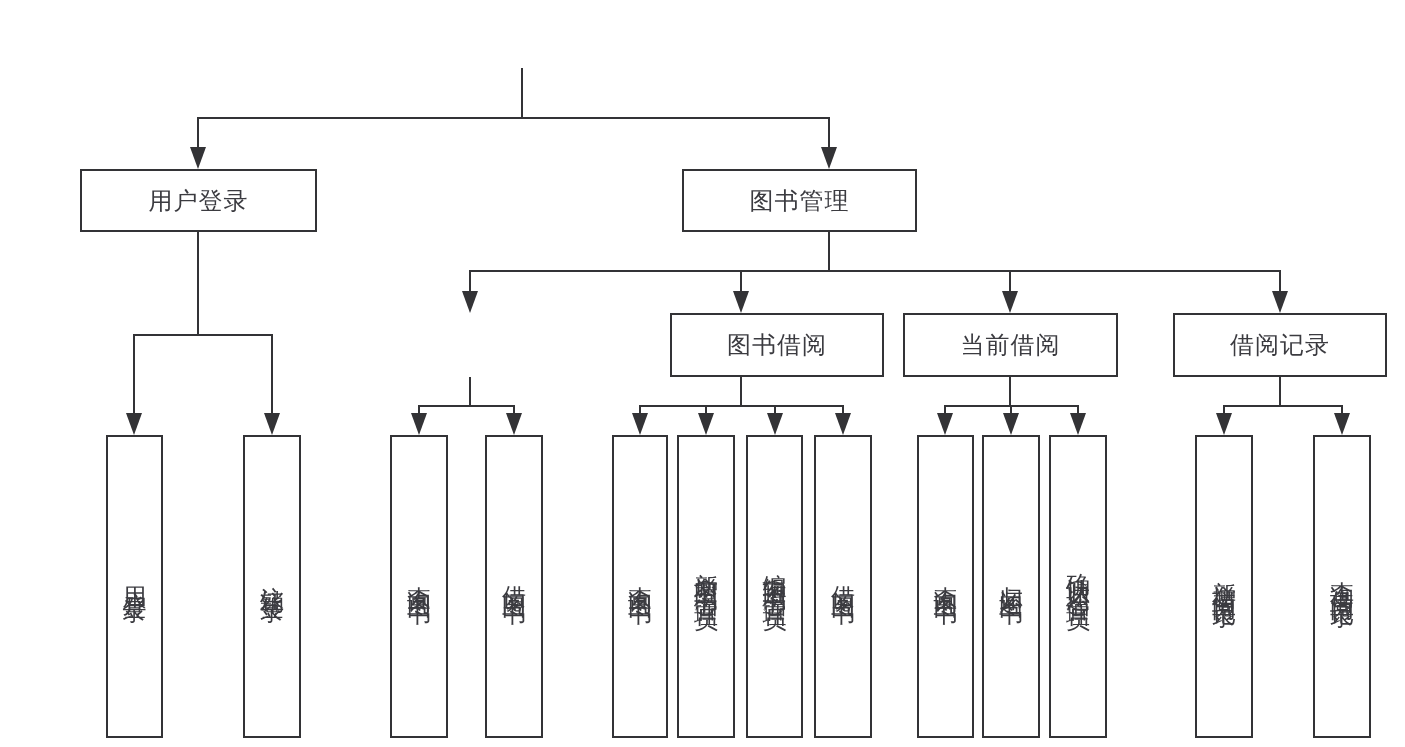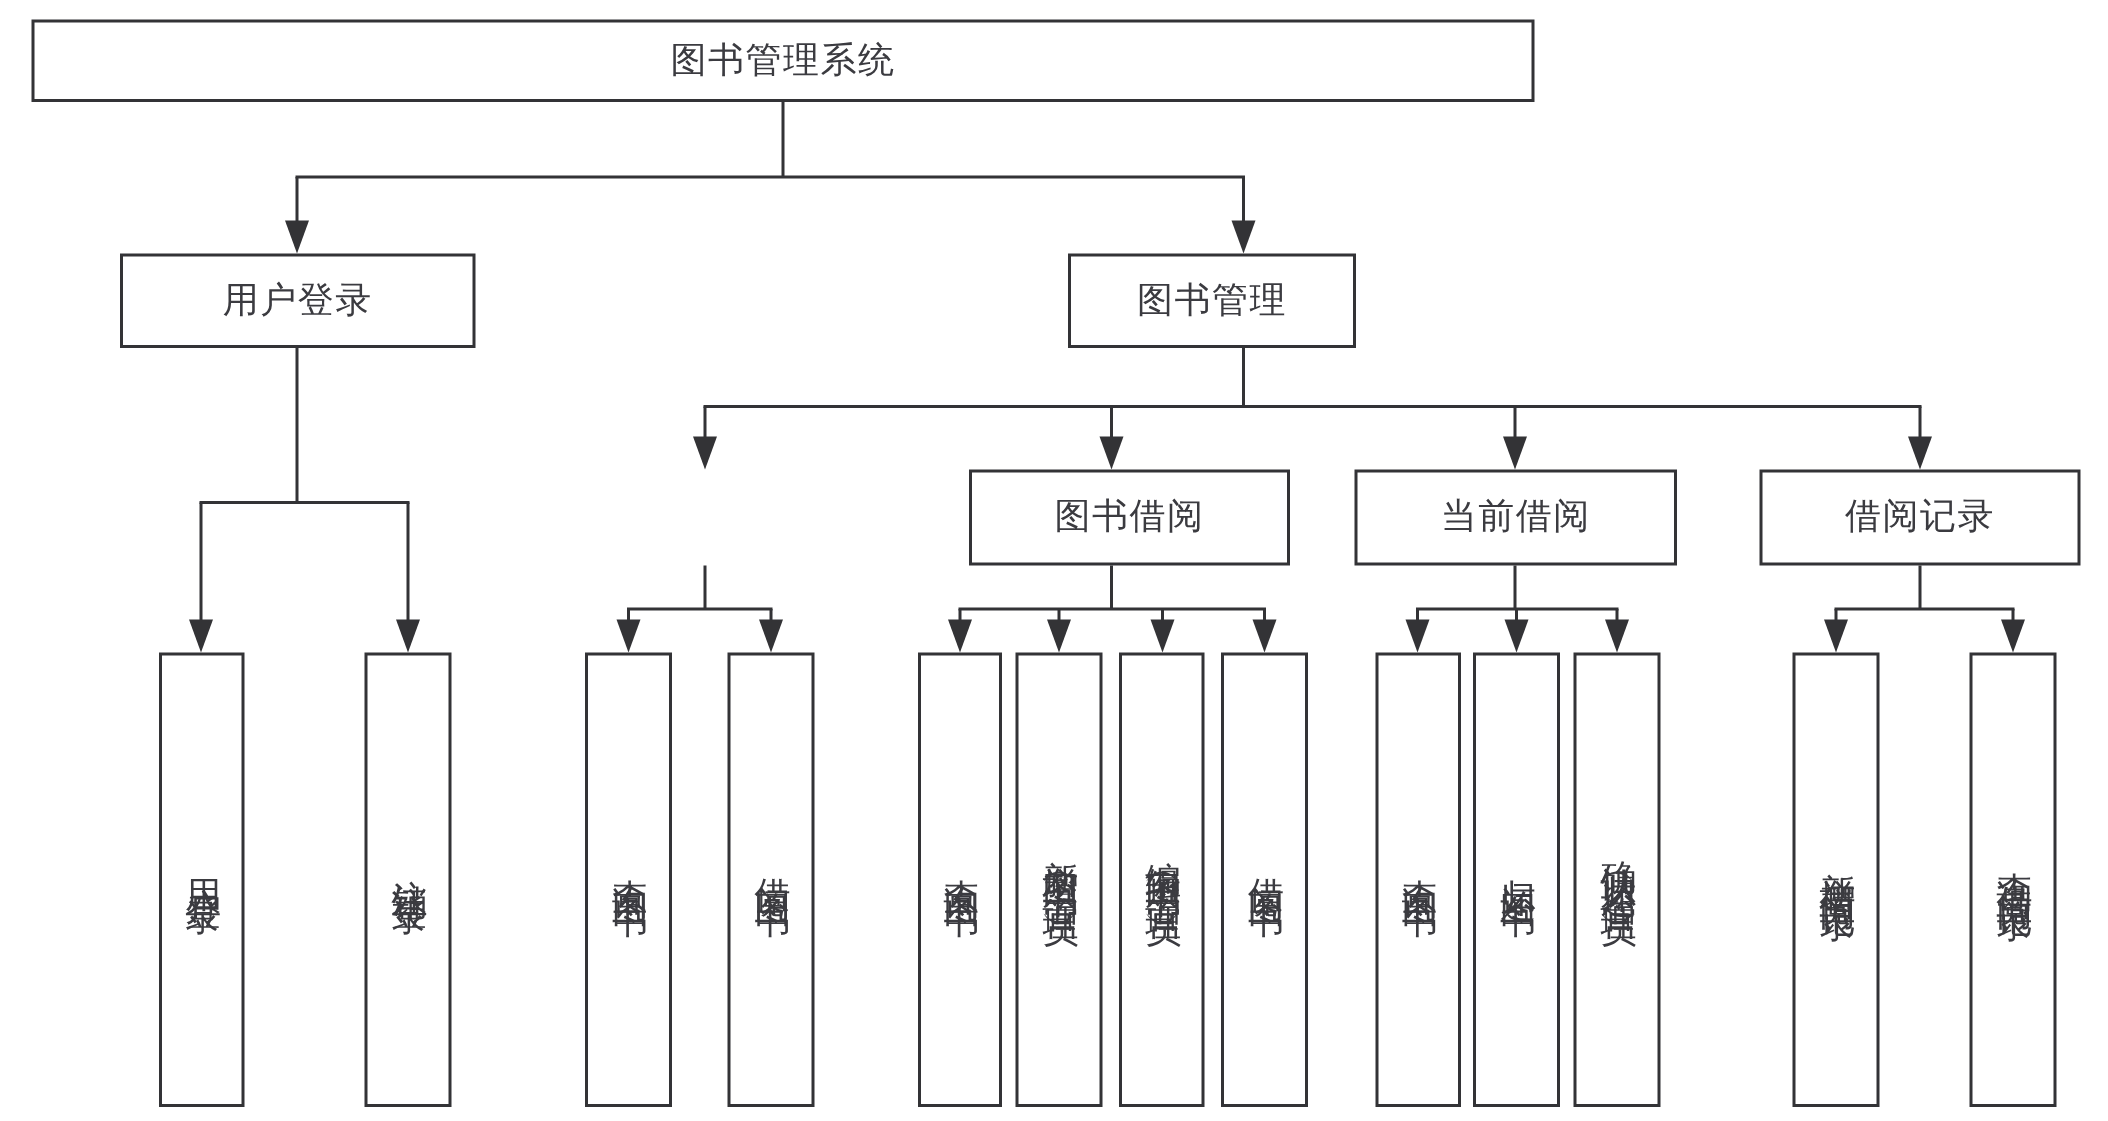--- a/index.html
+++ b/index.html
@@ -60,30 +60,27 @@
     letter-spacing: 0.5px;
     color: rgba(138, 138, 146, 0.92);
     white-space: nowrap;
     z-index: 5;
   }
 </style>
 </head>
 <body>
 
 <div id="stage">
-<div class="node" style="left: 21px; top: 13px; width: 1002px; height: 55px; border-color: rgb(51, 51, 54);">
-      <span class="label">图书管理系统</span>
-    </div>
     <div class="node" style="left: 80px; top: 169px; width: 237px; height: 63px; border-color: rgb(51, 51, 54);">
       <span class="label">用户登录</span>
     </div>
-    <div class="node" style="left: 712px; top: 169px; width: 192px; height: 63px; border-color: rgb(51, 51, 54);">
+    <div class="node" style="left: 682px; top: 169px; width: 235px; height: 63px; border-color: rgb(51, 51, 54);">
       <span class="label">图书管理</span>
     </div>
-    <div class="node" style="left: 646px; top: 313px; width: 214px; height: 64px; border-color: rgb(51, 51, 54);">
+    <div class="node" style="left: 670px; top: 313px; width: 214px; height: 64px; border-color: rgb(51, 51, 54);">
       <span class="label">图书借阅</span>
     </div>
     <div class="node" style="left: 903px; top: 313px; width: 215px; height: 64px; border-color: rgb(51, 51, 54);">
       <span class="label">当前借阅</span>
     </div>
     <div class="node" style="left: 1173px; top: 313px; width: 214px; height: 64px; border-color: rgb(51, 51, 54);">
       <span class="label">借阅记录</span>
     </div>
     <div class="node vertical" style="left: 106px; top: 435px; width: 57px; height: 303px; border-color: rgb(51, 51, 54);">
       <span class="label">用户登录</span>

